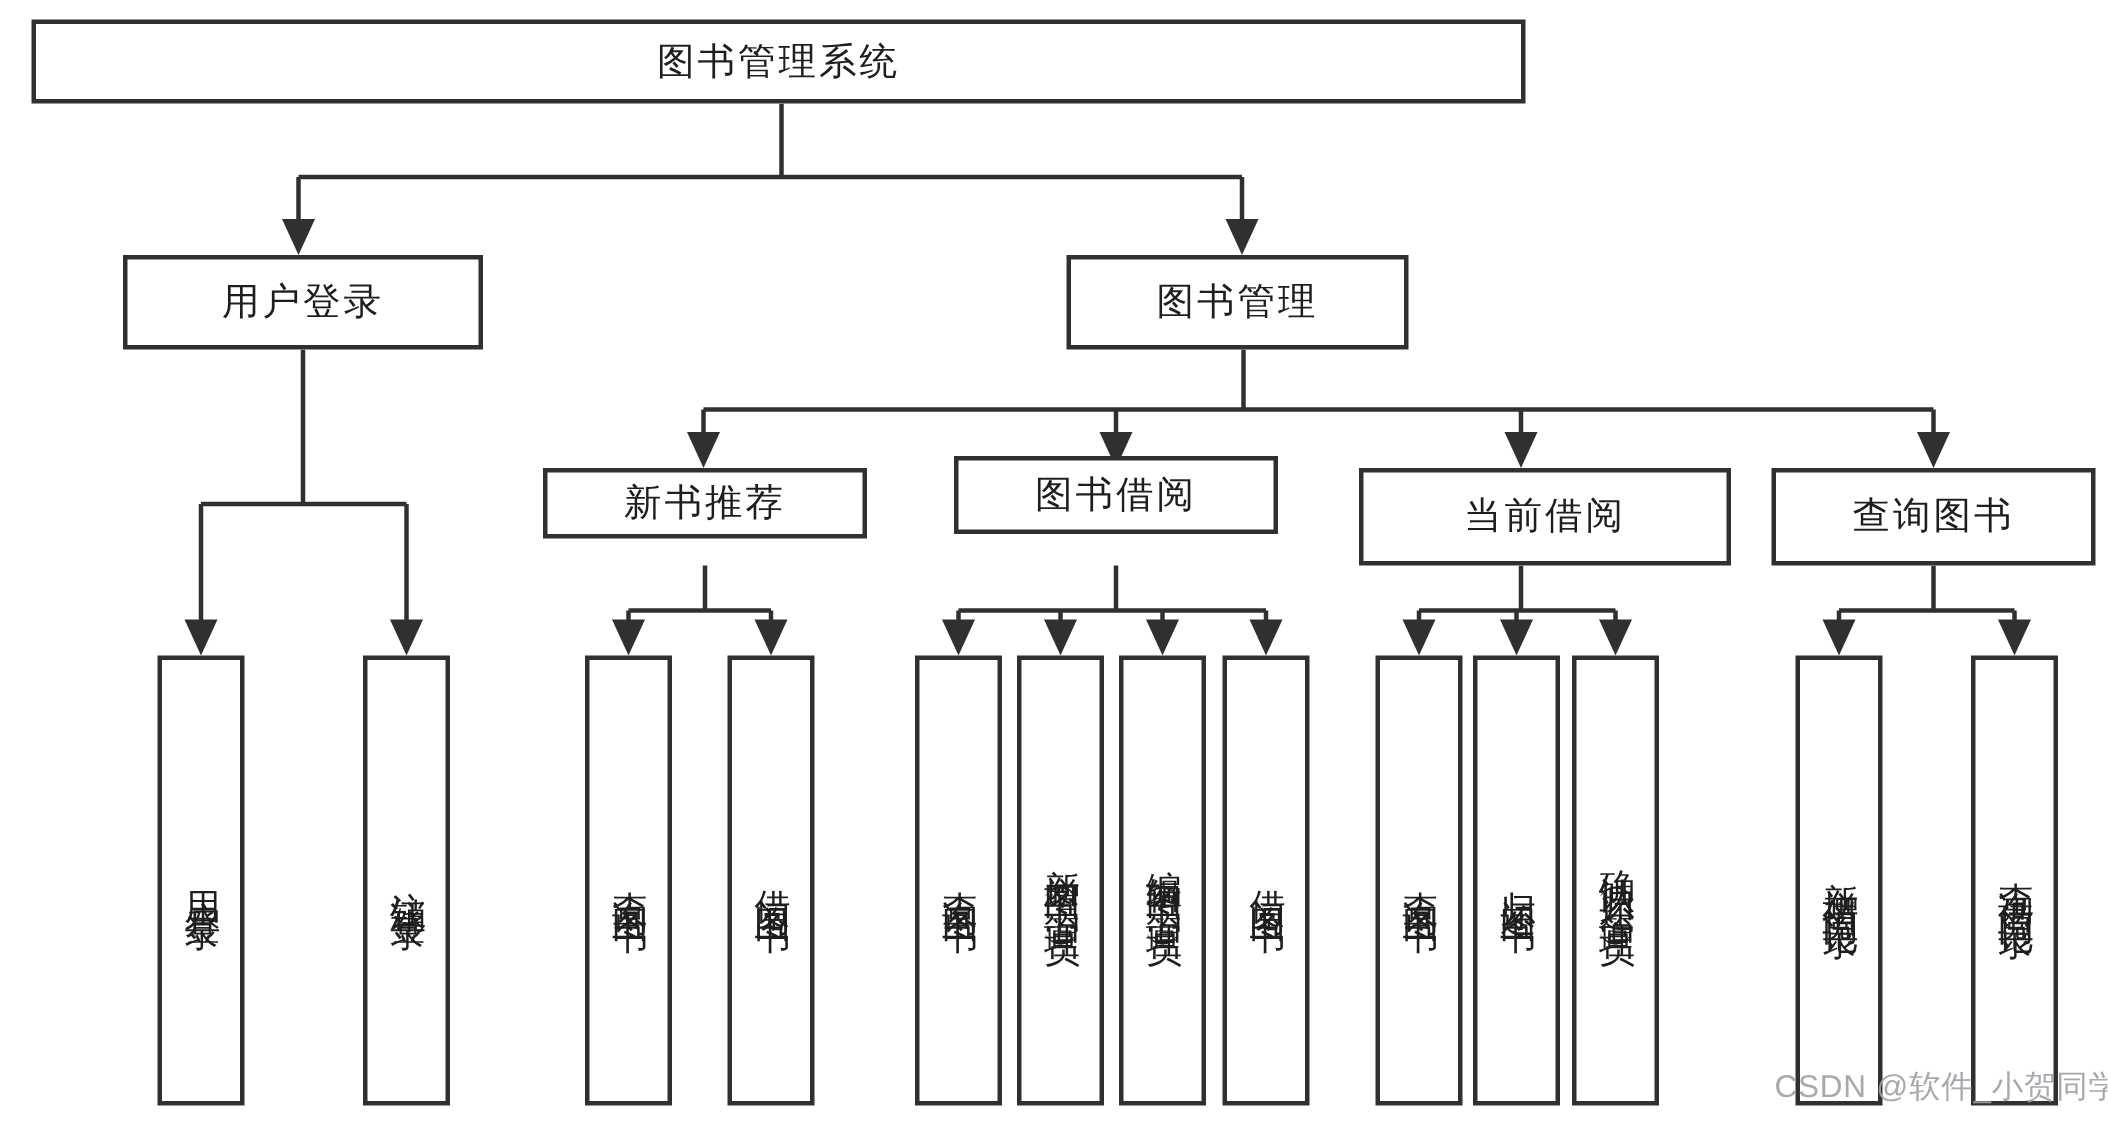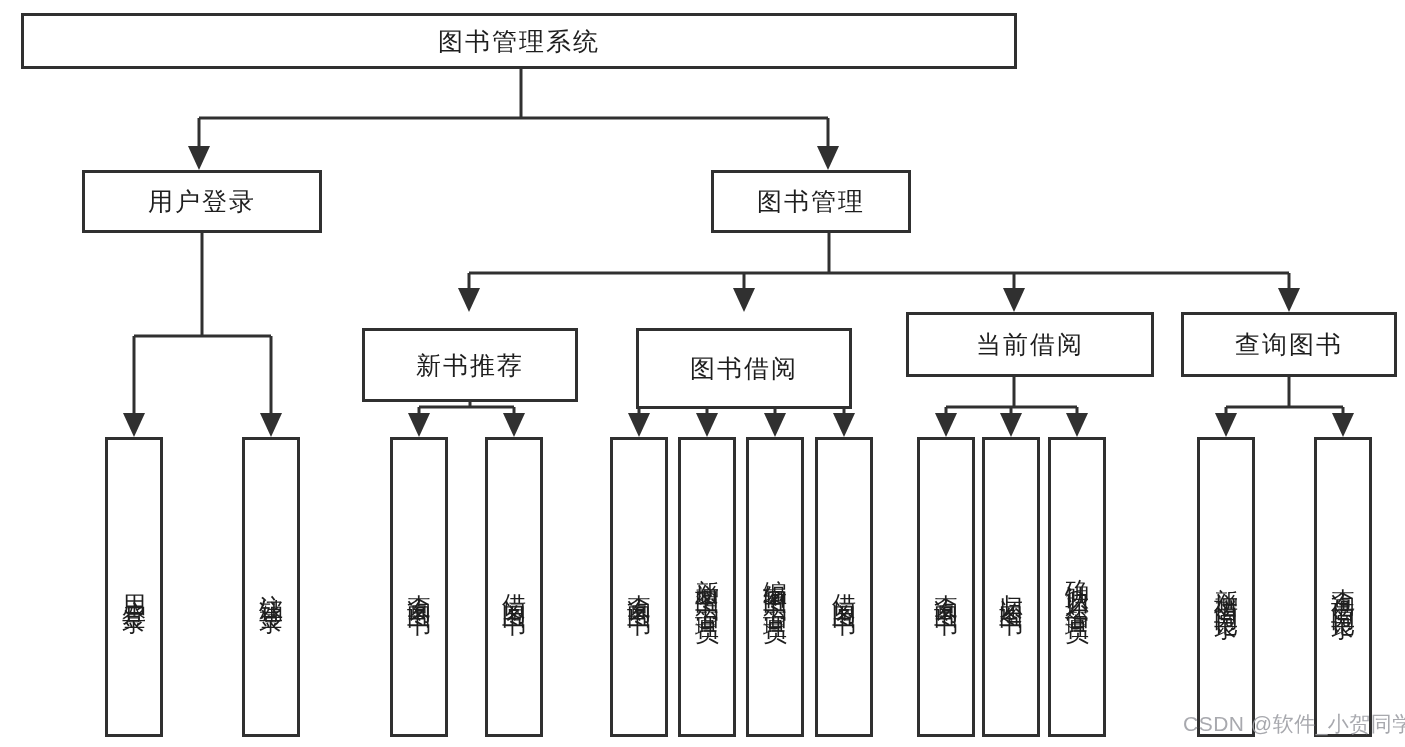--- a/index.html
+++ b/index.html
@@ -129,24 +129,24 @@
       <path d="M1226 407 V415"></path>
       <polygon points="1215,413 1237,413 1226,437"></polygon>
       <path d="M1343 407 V415"></path>
       <polygon points="1332,413 1354,413 1343,437"></polygon>
     </g>
   </svg>
 
   <div class="box h" style="left:21px;top:13px;width:996px;height:56px">图书管理系统</div>
 
   <div class="box h" style="left:82px;top:170px;width:240px;height:63px">用户登录</div>
-  <div class="box h" style="left:711px;top:170px;width:200px;height:63px">图书管理</div>
+  <div class="box h" style="left:711px;top:170px;width:228px;height:63px">图书管理</div>
 
-  <div class="box h" style="left:362px;top:328px;width:216px;height:74px">新书推荐</div>
-  <div class="box h" style="left:636px;top:328px;width:216px;height:81px">图书借阅</div>
+  <div class="box h" style="left:362px;top:312px;width:216px;height:47px">新书推荐</div>
+  <div class="box h" style="left:636px;top:304px;width:216px;height:52px">图书借阅</div>
   <div class="box h" style="left:906px;top:312px;width:248px;height:65px">当前借阅</div>
   <div class="box h" style="left:1181px;top:312px;width:216px;height:65px">查询图书</div>
 
   <div class="box v" style="left:105px;top:437px;width:58px;height:300px">用户登录</div>
   <div class="box v" style="left:242px;top:437px;width:58px;height:300px">注销登录</div>
   <div class="box v" style="left:390px;top:437px;width:58px;height:300px">查询图书</div>
   <div class="box v" style="left:485px;top:437px;width:58px;height:300px">借阅图书</div>
   <div class="box v" style="left:610px;top:437px;width:58px;height:300px">查询图书</div>
   <div class="box v" style="left:678px;top:437px;width:58px;height:300px">新增图书（管理员）</div>
   <div class="box v" style="left:746px;top:437px;width:58px;height:300px">编辑图书（管理员）</div>

